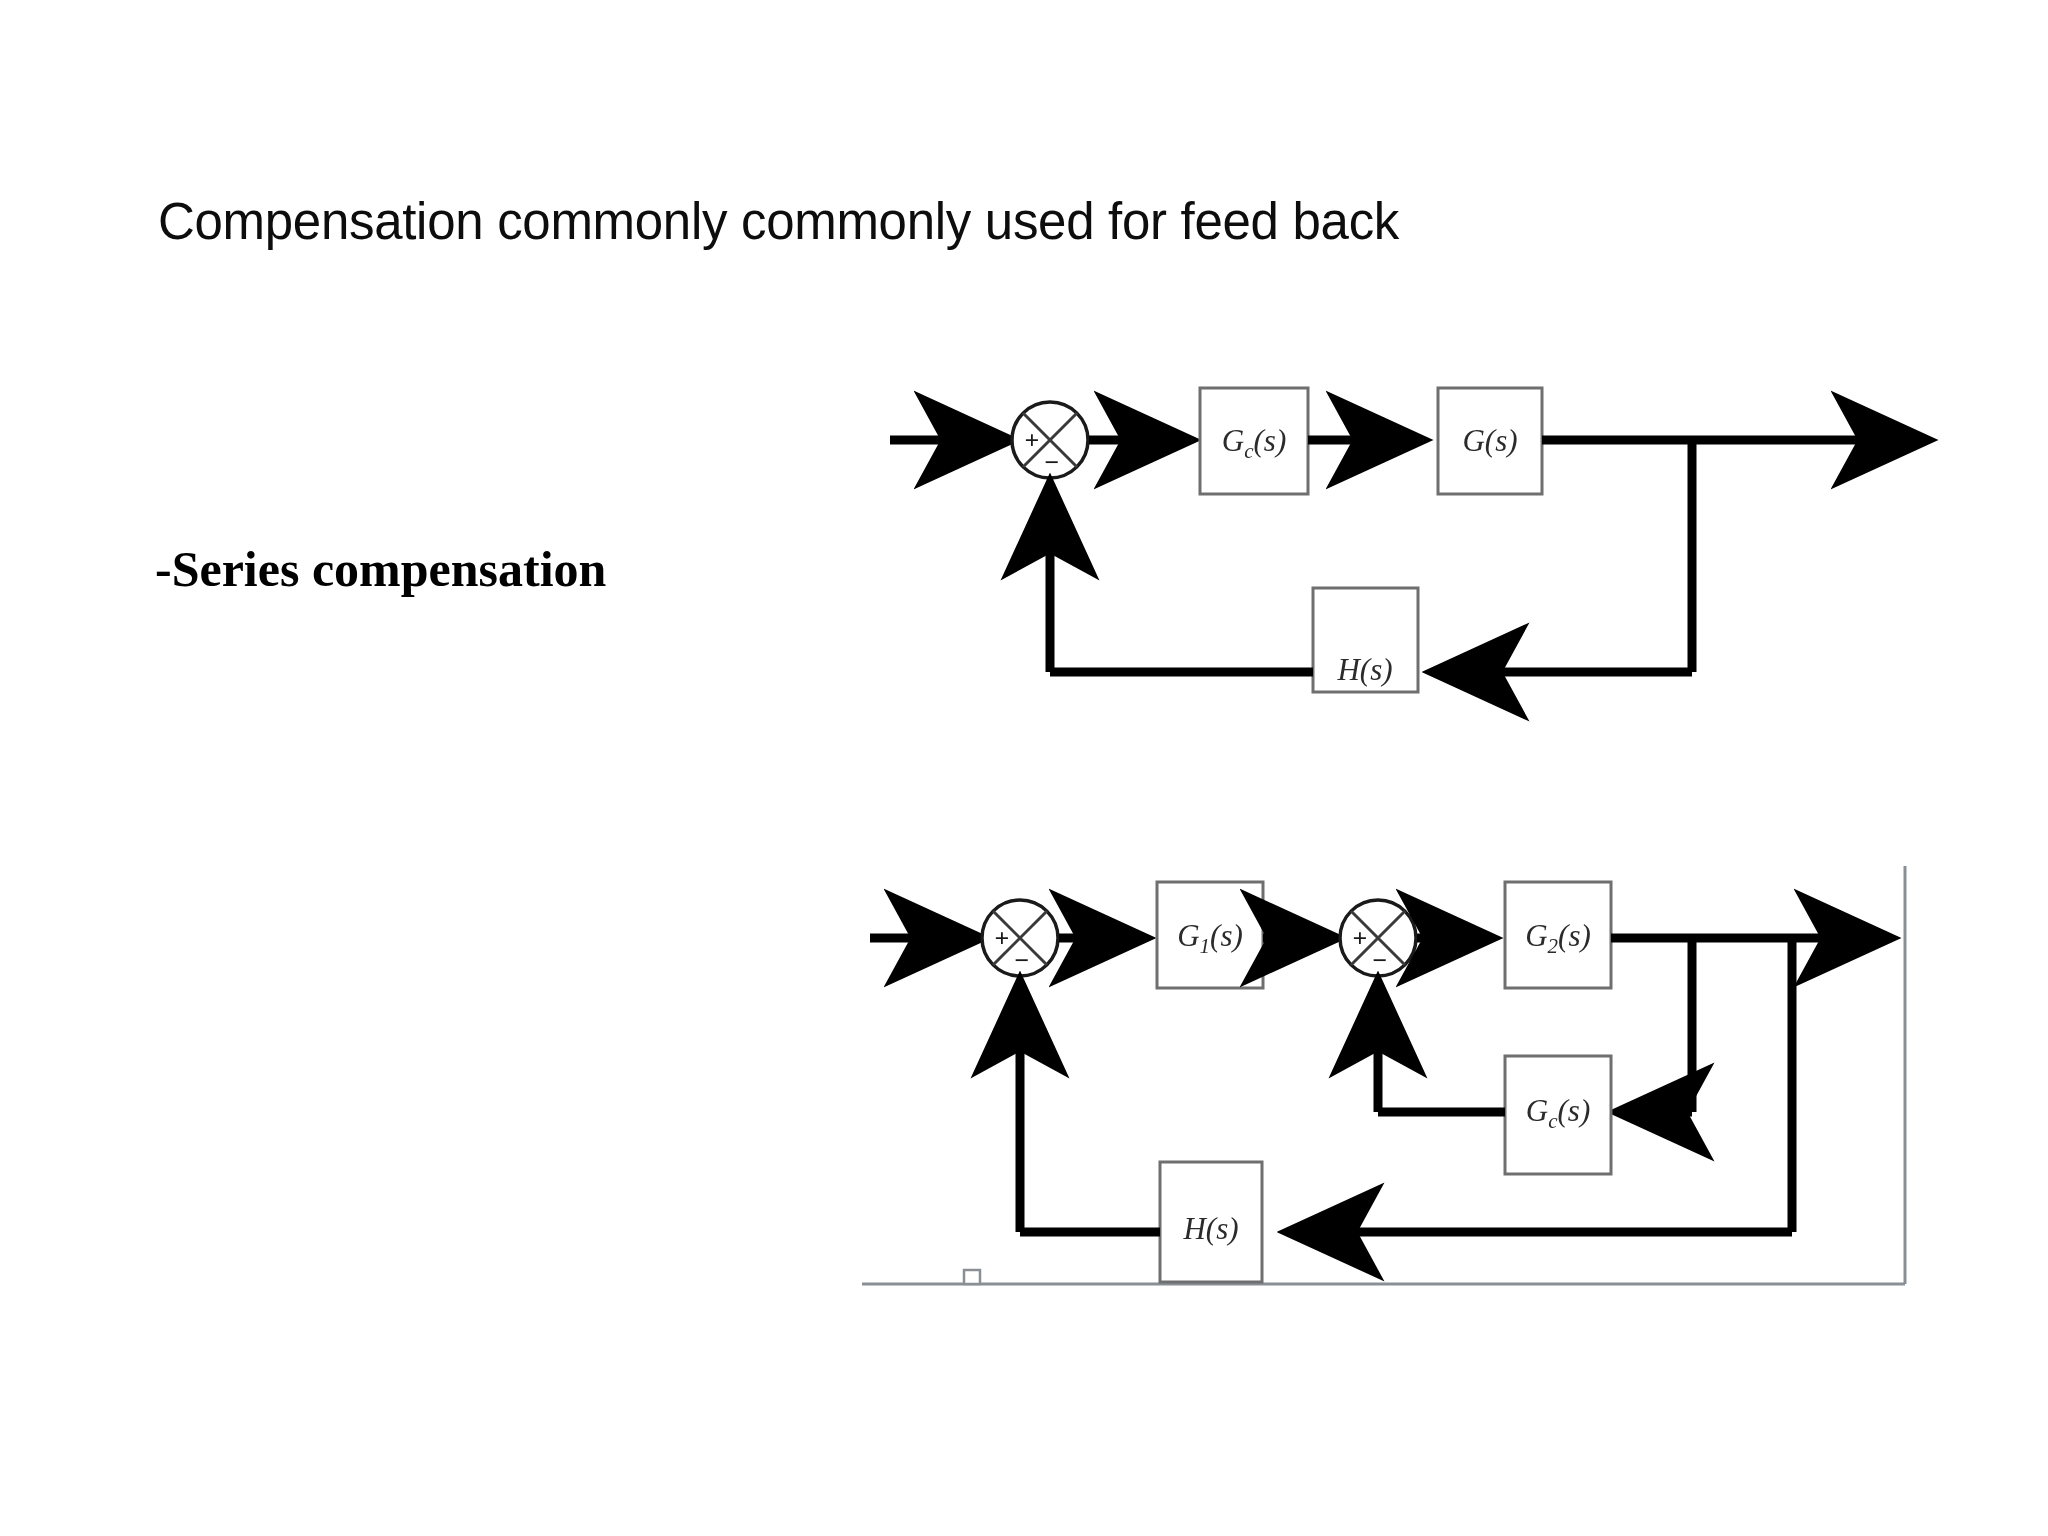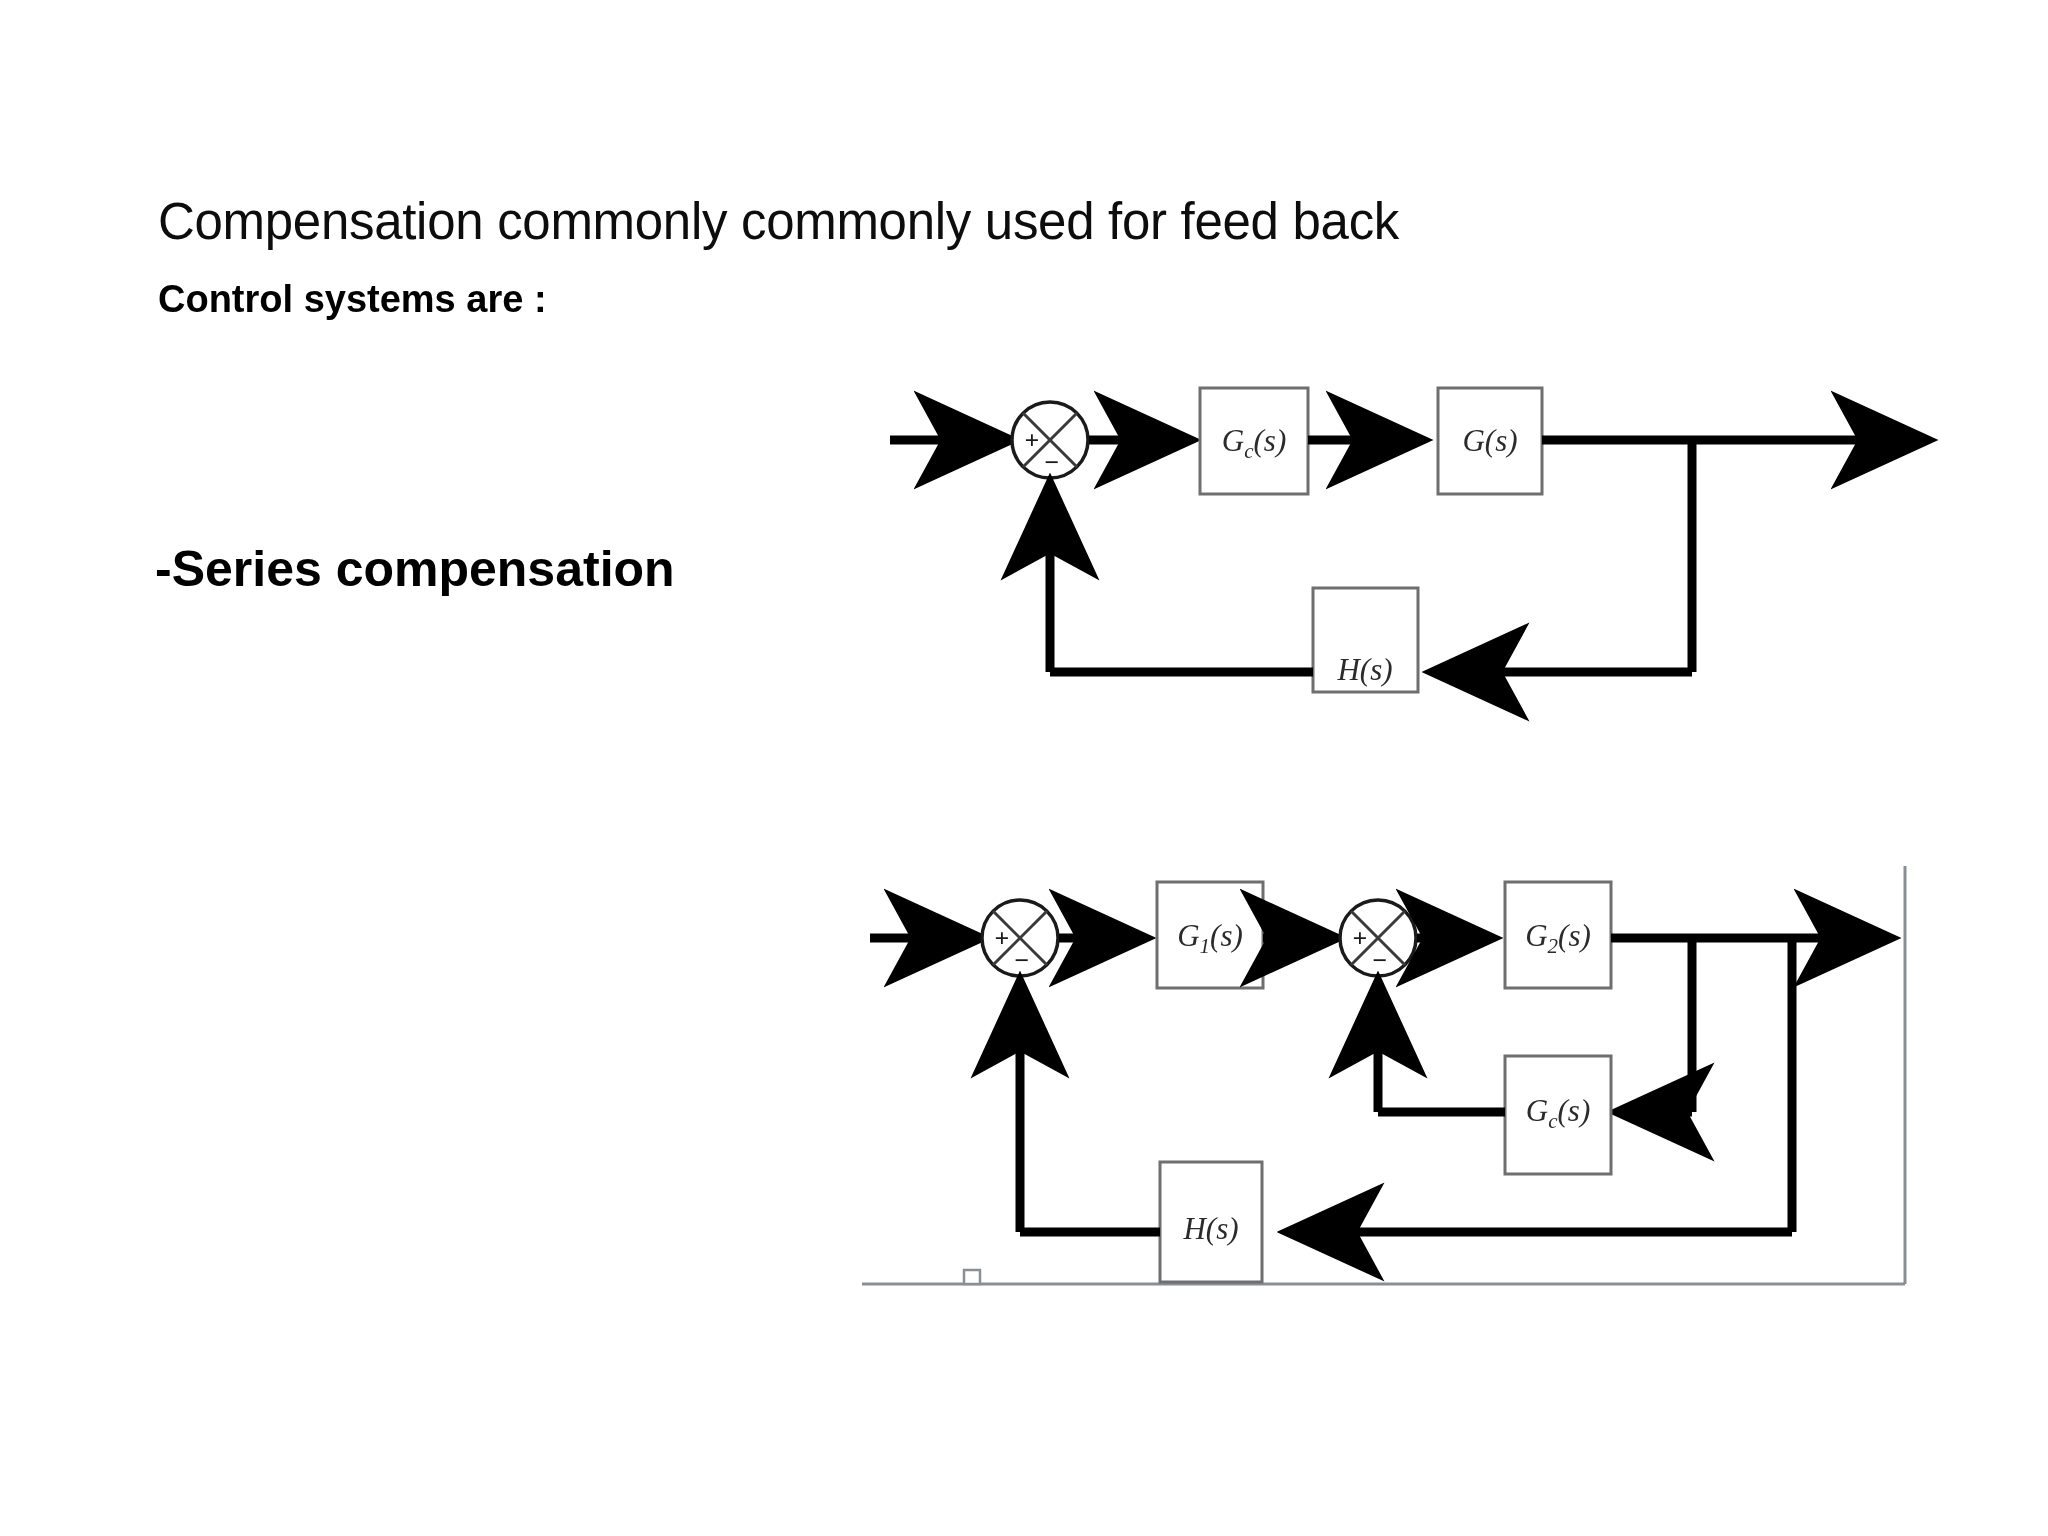--- a/index.html
+++ b/index.html
@@ -50,21 +50,21 @@
   .scheme-label {
     position: absolute;
     left: 155px;
     font-family: "Liberation Sans", sans-serif;
     font-size: 50px;
     font-weight: 700;
     white-space: nowrap;
     color: #000000;
     line-height: 1.0;
   }
-  .scheme-series   { top: 544px; }
+  .scheme-series   { top: 544px; font-family: Liberation Serif, serif; }
   .scheme-parallel { top: 1056px; }
 
   
   .diagram {
     position: absolute;
   }
   #series-diagram {
     left: 880px;
     top: 360px;
     width: 1060px;
@@ -99,21 +99,20 @@
     fill: #1a1a1a;
   }
 </style>
 </head>
 <body>
 
 <div class="slide">
 
   <div class="title-line">Compensation commonly commonly used for feed back</div>
 
-  <div class="subtitle-line">Control systems are :</div>
 
   <div class="scheme-label scheme-series">-Series compensation</div>
 
 
   <div class="diagram" id="series-diagram">
     <svg viewBox="0 0 1060 350" xmlns="http://www.w3.org/2000/svg">
       <defs>
         <marker id="ah1" viewBox="0 0 12 12" refX="10.5" refY="6" markerWidth="12" markerHeight="12" orient="auto-start-reverse">
           <path d="M0,0.5 L12,6 L0,11.5 L3,6 Z" fill="#000000"></path>
         </marker>

